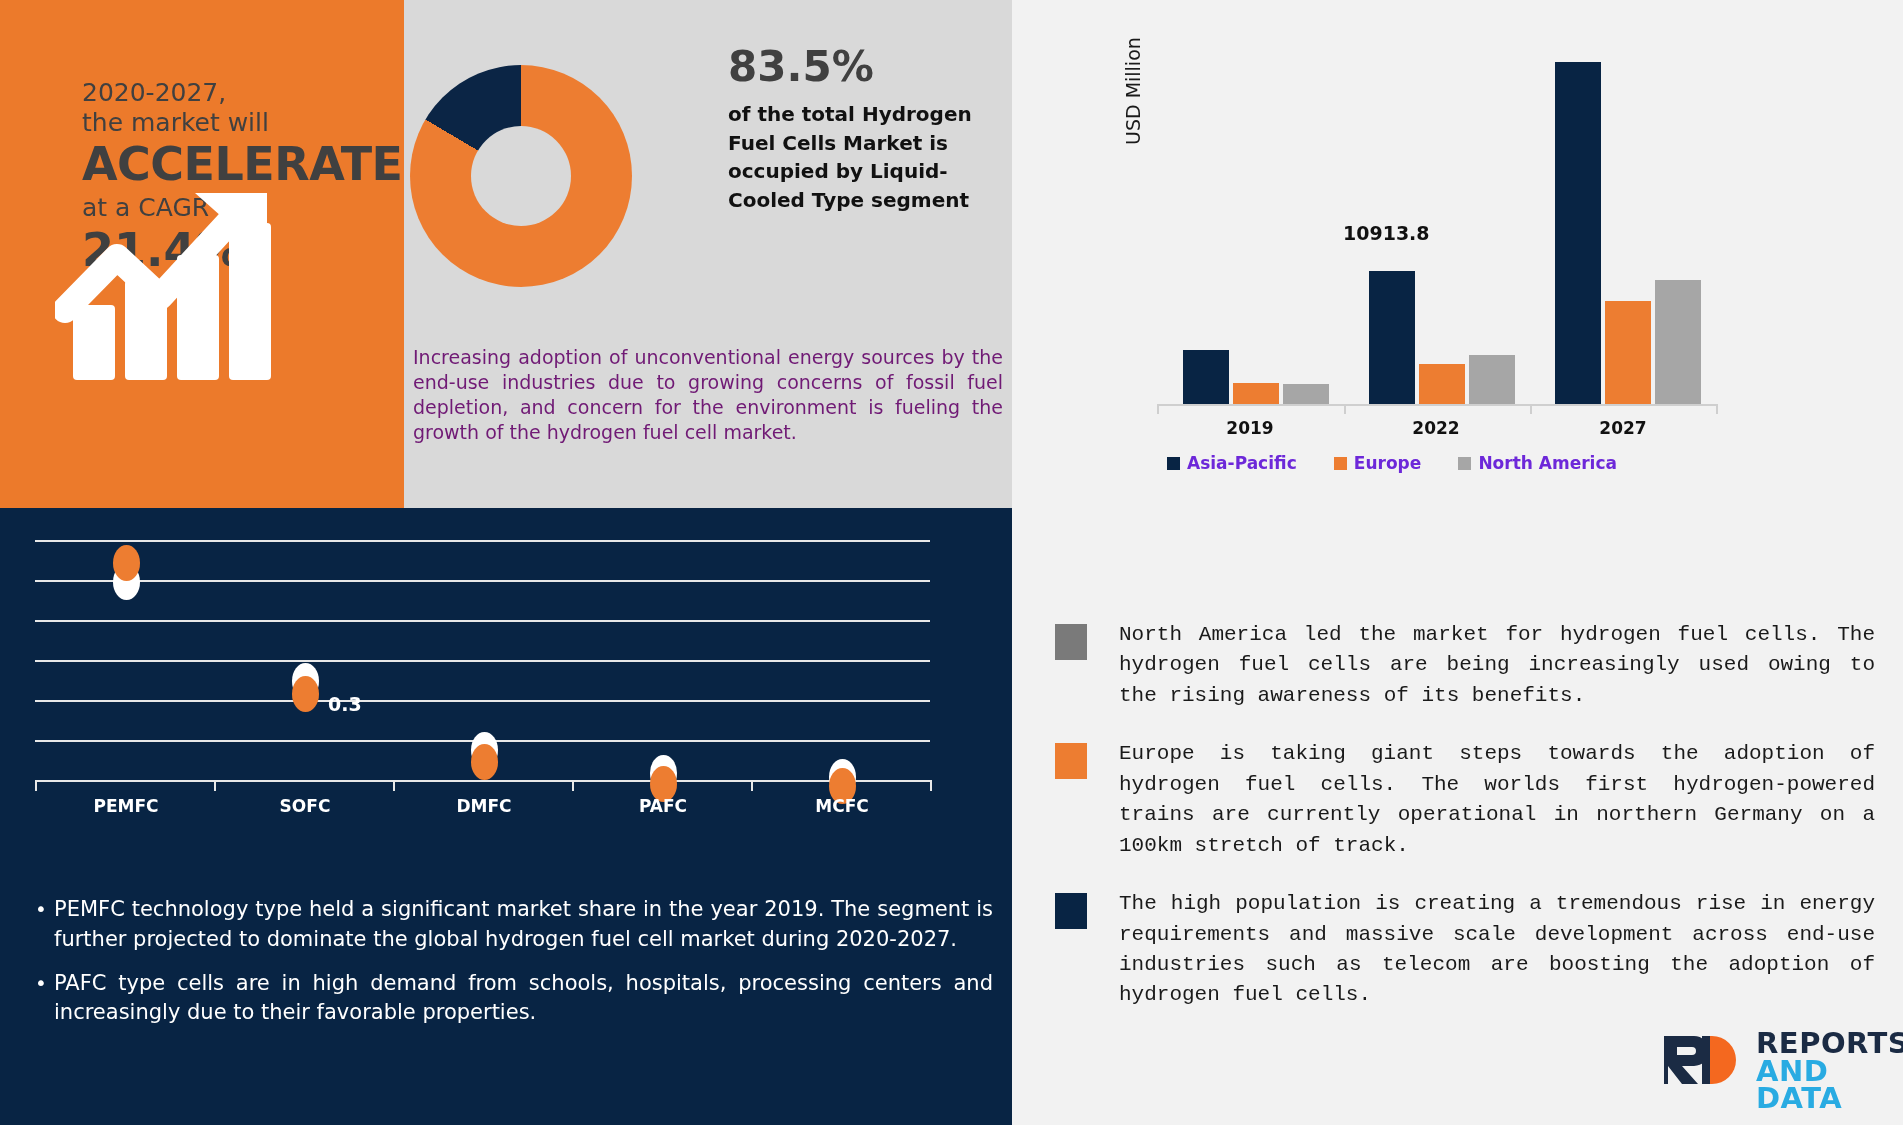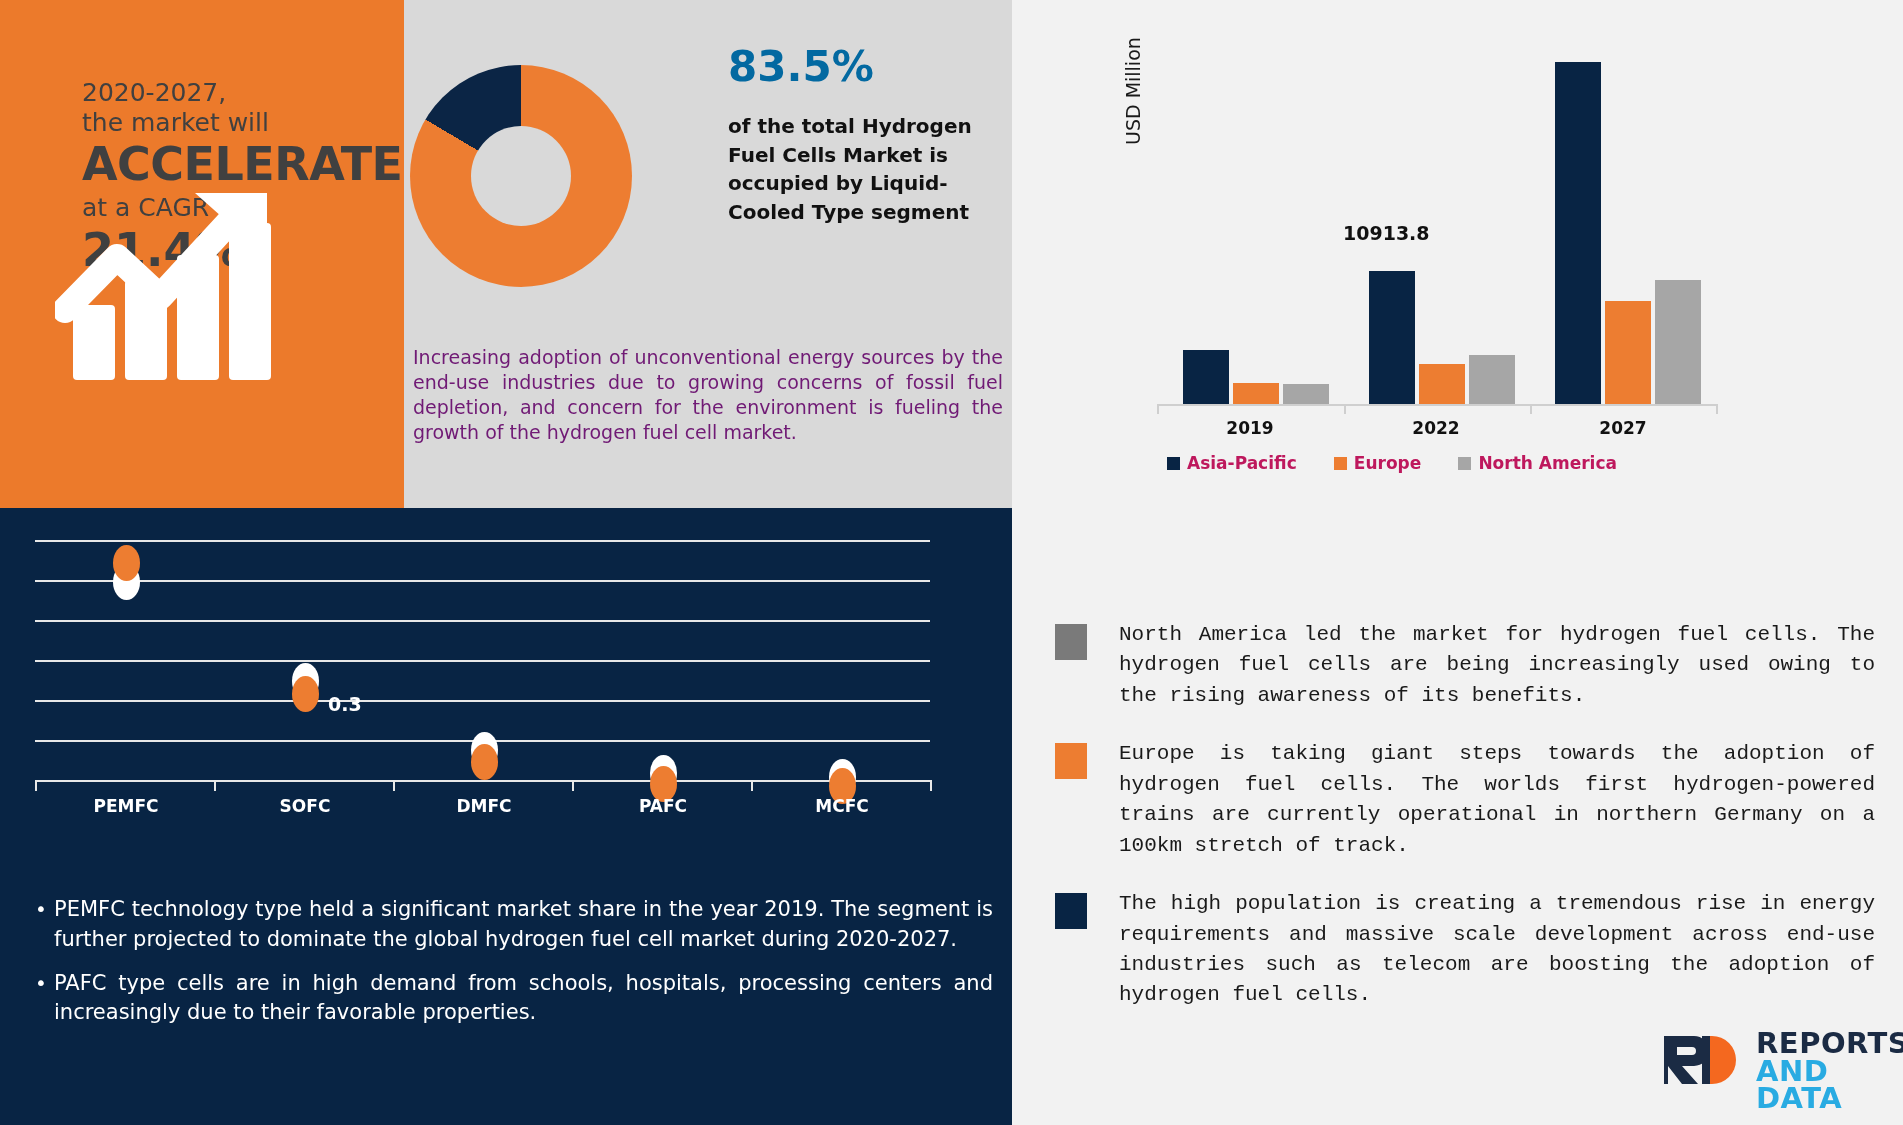--- a/index.html
+++ b/index.html
@@ -27,21 +27,21 @@
   .acc-icon{position:absolute;left:55px;top:185px;width:240px;height:195px;}
 
   
   .donut-wrap{position:absolute;left:410px;top:65px;width:222px;height:222px;}
   .donut{width:222px;height:222px;border-radius:50%;
     background:conic-gradient(#ed7d31 0deg 300.6deg, #0b2545 300.6deg 360deg);}
   .donut-hole{position:absolute;left:61px;top:61px;width:100px;height:100px;border-radius:50%;background:#d9d9d9;}
 
   
   .donut-txt{position:absolute;left:728px;top:46px;width:270px;}
-  .donut-pct{font-size:42px;font-weight:bold;color:#0369a1;line-height:1;margin-bottom:24px;}
+  .donut-pct{font-size:42px;font-weight:bold;color:#404040;line-height:1;margin-bottom:12px;}
   .donut-stat{font-size:20px;font-weight:bold;color:#111111;line-height:1.43;}
 
   .grey-para{position:absolute;left:413px;top:345px;width:590px;font-size:19px;
     color:#701a75;line-height:1.32;text-align:justify;}
 
   
   .dotplot{position:absolute;left:0px;top:508px;width:1012px;height:340px;}
   .dp-grid{position:absolute;left:35px;top:32px;width:895px;height:240px;}
   .dp-line{position:absolute;left:0;width:895px;height:2px;background:#e8e8e8;}
   .dp-axis{position:absolute;left:35px;top:272px;width:895px;height:2px;background:#e8e8e8;}
@@ -69,21 +69,21 @@
   .plot-base{position:absolute;left:1157px;top:404px;width:560px;height:2px;background:#cfcfcf;}
   .plot-cap{position:absolute;top:404px;width:2px;height:10px;background:#cfcfcf;}
   .bar{position:absolute;bottom:0;}
   .bar.ap{background:#082444;}
   .bar.eu{background:#ed7d31;}
   .bar.na{background:#a6a6a6;}
   .bar-label{position:absolute;font-size:19px;font-weight:bold;color:#111;white-space:nowrap;}
   .xcat{position:absolute;top:418px;font-size:17px;font-weight:bold;color:#111;
     text-align:center;width:130px;}
   .bar-legend{position:absolute;left:1012px;top:452px;width:760px;text-align:center;}
-  .bar-legend span.bl{display:inline-block;margin:0 16px;font-size:17px;font-weight:bold;color:#be185d;vertical-align:middle;}
+  .bar-legend span.bl{display:inline-block;margin:0 16px;font-size:17px;font-weight:bold;color:#6d28d9;vertical-align:middle;}
   .bl-sq{display:inline-block;width:13px;height:13px;margin-right:7px;vertical-align:-1px;}
   .bl-sq.ap{background:#082444;}
   .bl-sq.eu{background:#ed7d31;}
   .bl-sq.na{background:#a6a6a6;}
 
   
   .notes{position:absolute;left:1055px;top:620px;width:820px;}
   .note{display:flex;margin-bottom:28px;font-family:Liberation Mono, monospace;}
   .note-sq{flex:0 0 32px;width:32px;height:36px;margin-right:32px;margin-top:4px;}
   .note-sq.na{background:#7a7a7a;}

